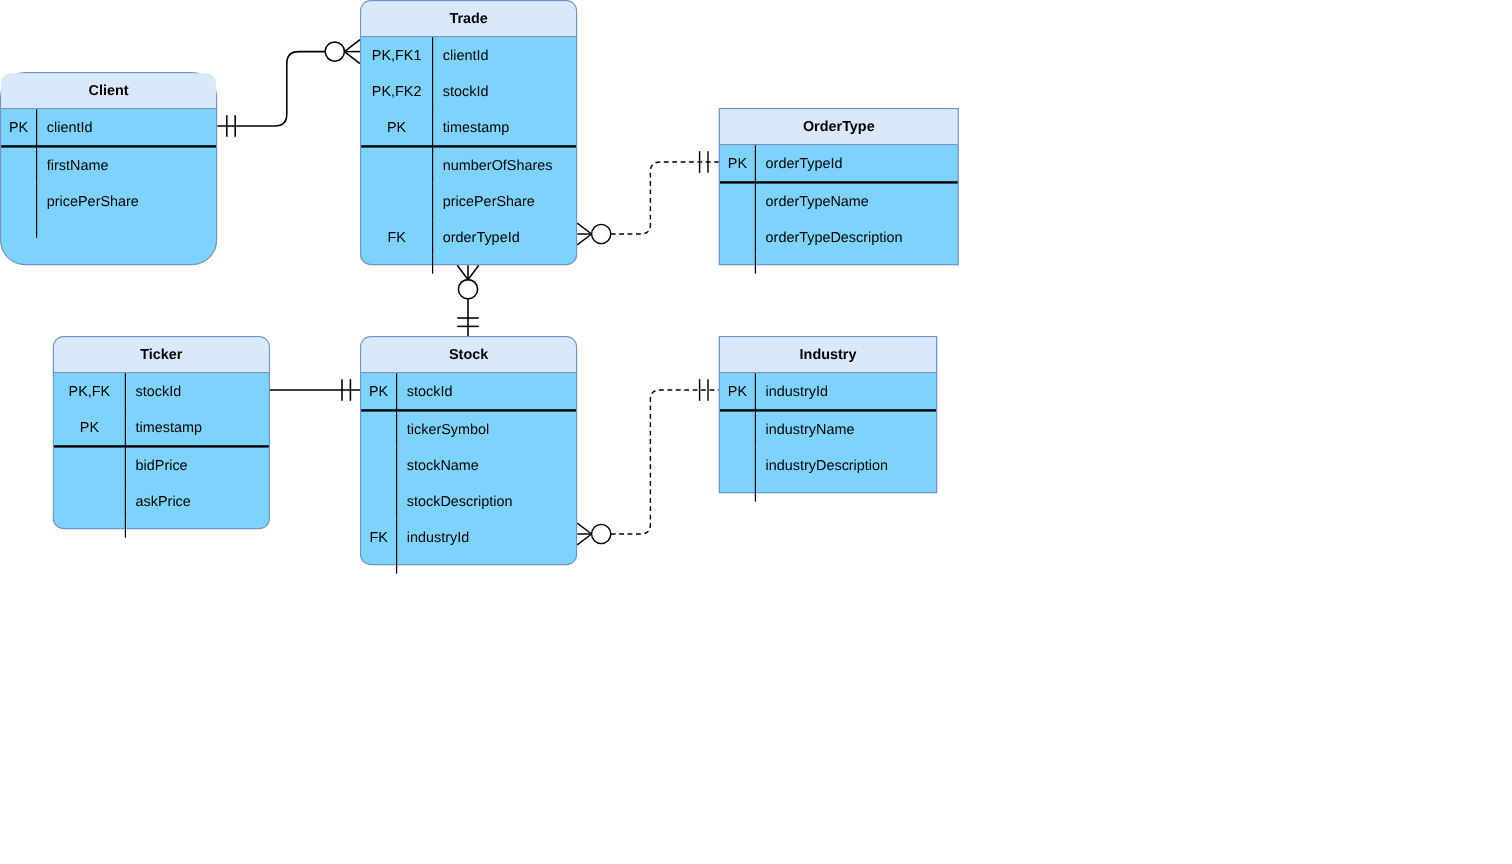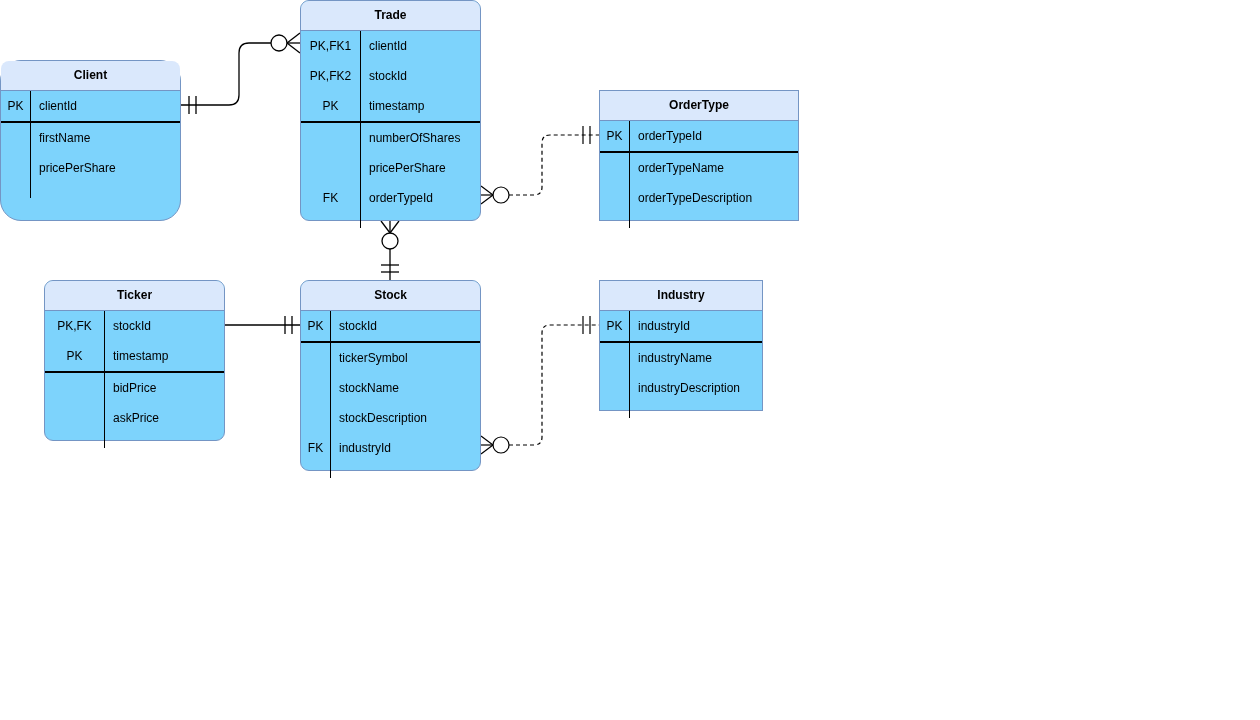--- a/index.html
+++ b/index.html
@@ -320,21 +320,21 @@
           <div class="attr-row">
             <div class="keycol" style="width: 30px;">FK</div>
             <div class="namecol"><span>industryId</span></div>
           </div>
           <div class="spacer-row">
             <div class="keycol" style="width: 30px;"></div>
             <div class="namecol"></div>
           </div>
         </div>
       </div>
-      <div class="entity" style="left: 599px; top: 280px; width: 164px; height: 131px;">
+      <div class="entity" style="left: 599px; top: 280px; width: 182px; height: 131px;">
         <div class="entity-header">Industry</div>
         <div class="attr-block pk-block">
           <div class="attr-row">
             <div class="keycol" style="width: 30px;">PK</div>
             <div class="namecol"><span class="pkname">industryId</span></div>
           </div>
         </div>
         <div class="attr-block">
           <div class="attr-row">
             <div class="keycol" style="width: 30px;"></div>

